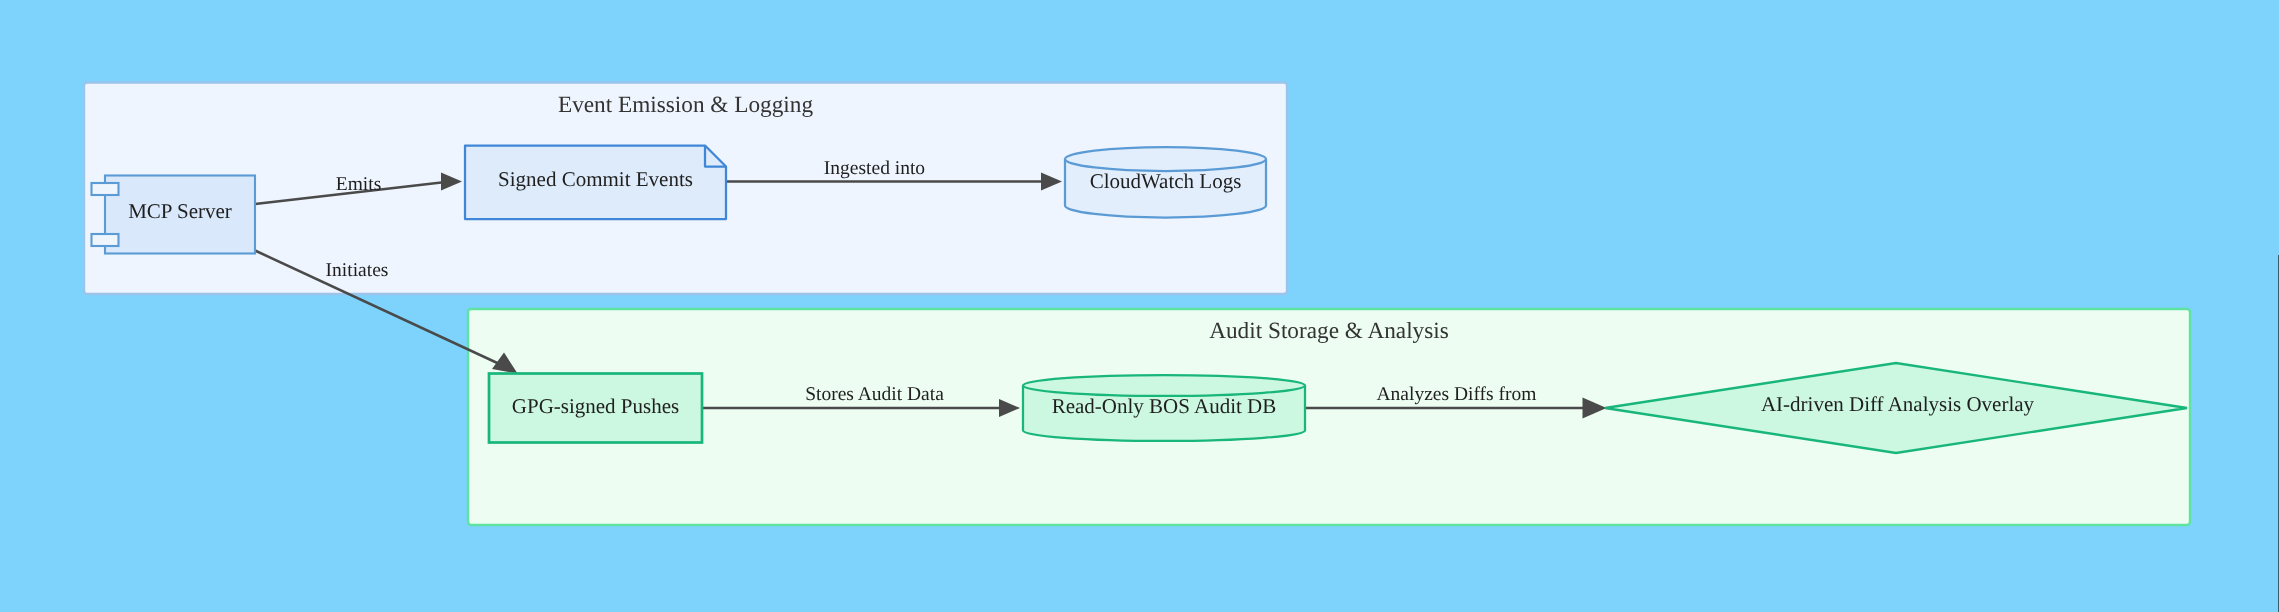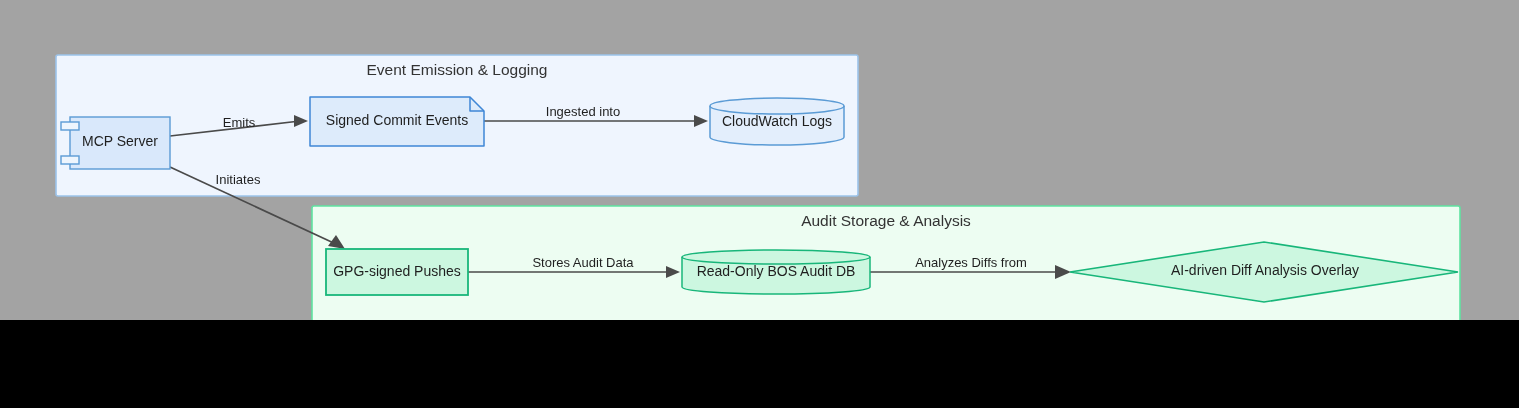--- a/index.html
+++ b/index.html
@@ -3,24 +3,24 @@
 <meta charset="utf-8">
 <style>
   html, body {
     margin: 0;
     padding: 0;
     background: #000000;
   }
   #canvas {
     position: relative;
     width: 1519px;
-    height: 320px;
-    background: #a3a3a3;
+    height: 408px;
+    background: #7dd3fc;
     overflow: hidden;
-    font-family: Liberation Sans, sans-serif;
+    font-family: Liberation Serif, serif;
   }
   svg.layer {
     position: absolute;
     left: 0;
     top: 0;
     width: 1519px;
     height: 408px;
   }
   .sg-title {
     font-size: 15.5px;

